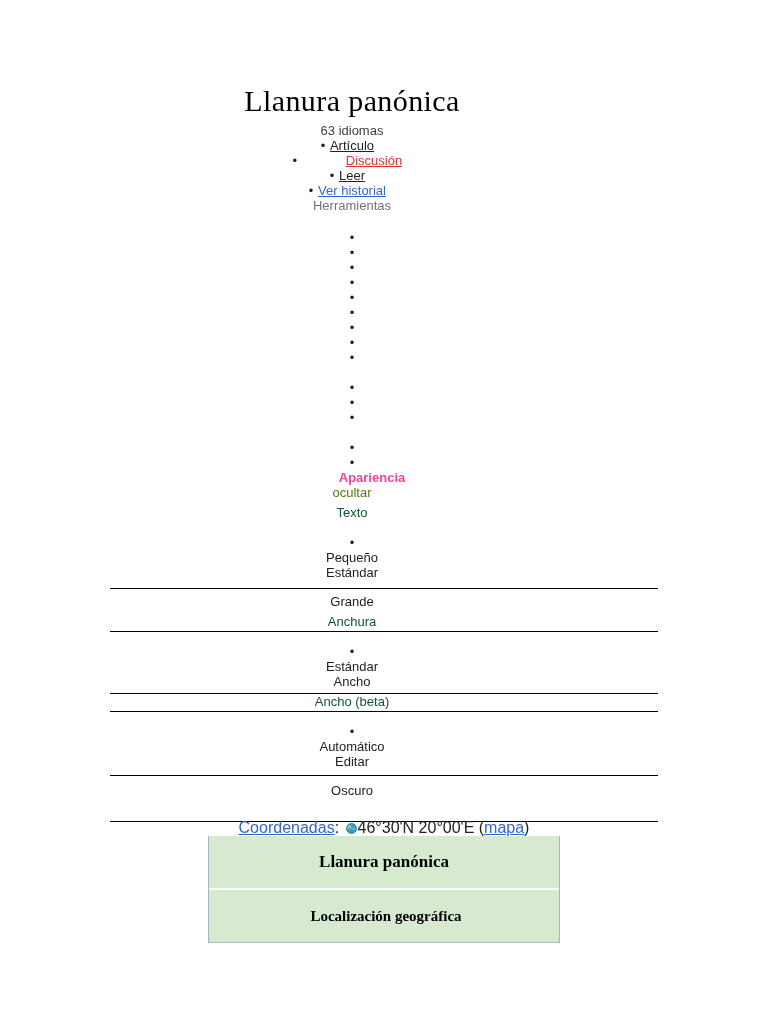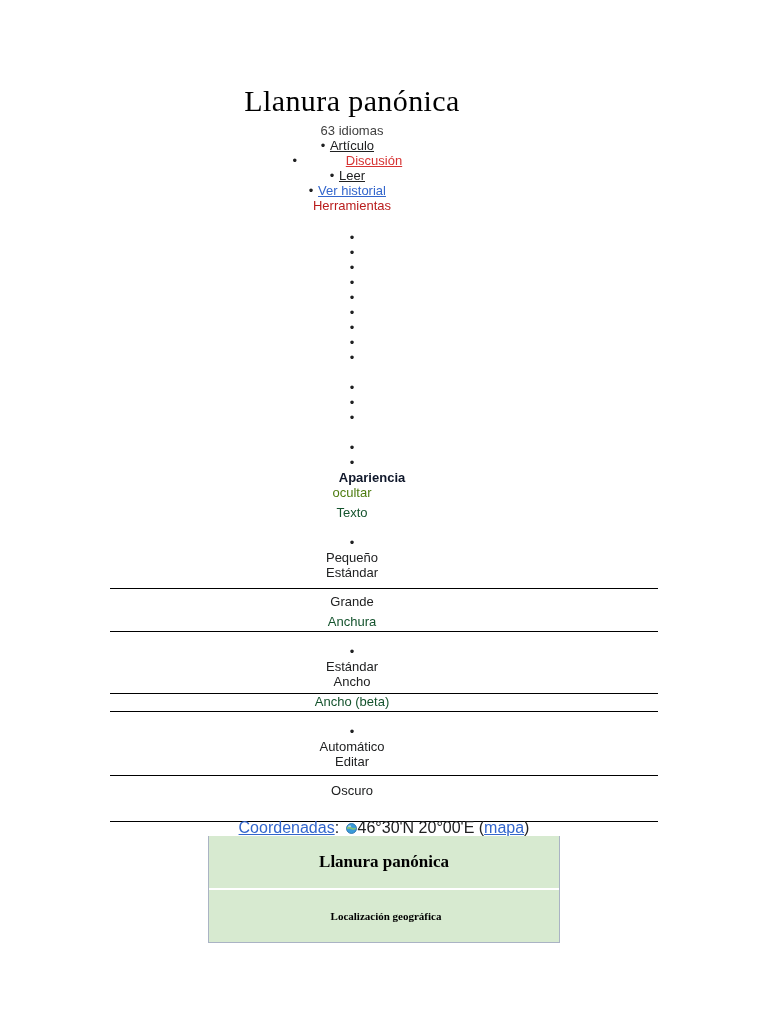--- a/index.html
+++ b/index.html
@@ -73,21 +73,21 @@
     text-decoration: underline;
     cursor: pointer;
   }
   a.lnk.red { color: #d73333; margin-left: 44px; }
   a.lnk.sel { color: #202122; }
 
   .tools-label {
     font-size: 13px;
     line-height: 15px;
     margin-top: 0;
-    color: #b91c1c;
+    color: #737373;
   }
 
   
   ul.dotlist {
     list-style: none;
     margin: 0;
     padding: 0;
   }
   ul.dotlist > li {
     display: block;
@@ -101,21 +101,21 @@
   }
   .gap-15 { height: 15px; }
   .gap-17 { height: 17px; }
   .gap-14 { height: 14px; }
 
   
   .appearance-title {
     font-weight: bold;
     font-size: 13px;
     line-height: 15px;
-    color: #0f172a;
+    color: #ec4899;
     padding-left: 40px;
   }
   .appearance-hide {
     font-size: 13px;
     line-height: 15px;
     color: #4d7c0f;
   }
   .group-label {
     font-size: 13px;
     line-height: 16px;
@@ -175,21 +175,21 @@
     font-family: "Liberation Serif", serif;
     font-size: 17px;
     font-weight: bold;
     color: #000;
     padding: 16px 6px 16px 6px;
     line-height: 20px;
     border-bottom: 2px solid #ffffff;
   }
   .infobox-section {
     font-family: "Liberation Serif", serif;
-    font-size: 11px;
+    font-size: 15px;
     font-weight: bold;
     color: #000;
     padding: 18px 6px 18px 10px;
     line-height: 16px;
   }
 
   .abs { position: absolute; left: 0; width: 768px; }
 </style>
 </head>
 <body>

